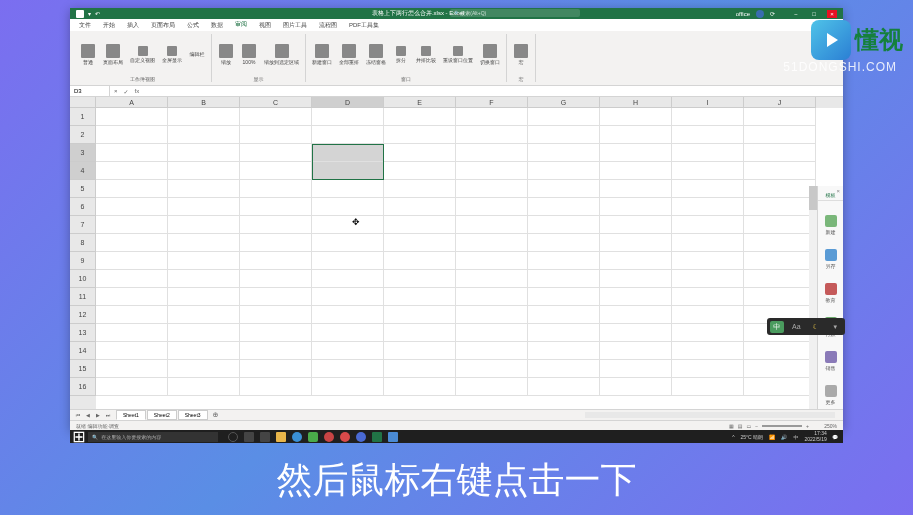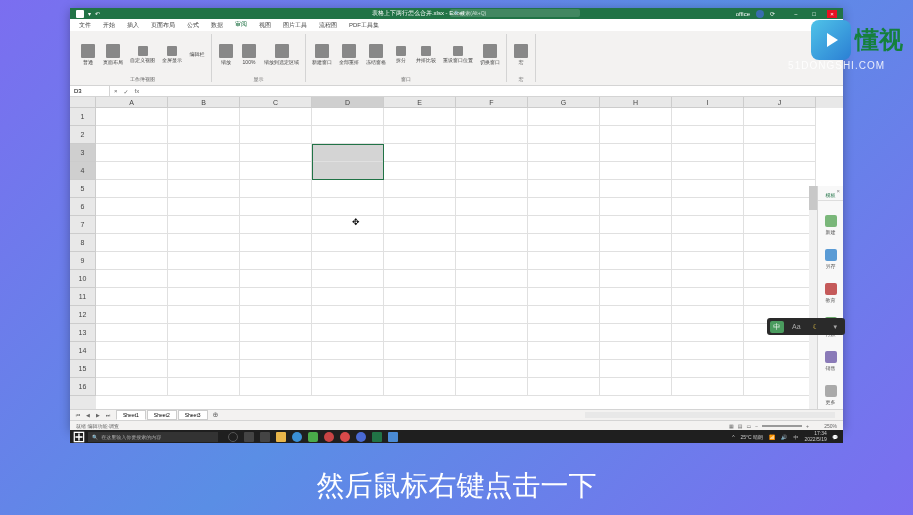--- a/index.html
+++ b/index.html
@@ -64,22 +64,22 @@
     .taskbar { position: absolute; left: 70px; bottom: 72px; width: 773px; height: 13px; background: #1f1f1f; display: flex; align-items: center; padding: 0 4px; }
     .task-start { width: 10px; height: 10px; display: flex; align-items: center; justify-content: center; color: #fff; cursor: pointer; }
     .task-search { width: 130px; height: 10px; background: #333; margin-left: 4px; display: flex; align-items: center; padding: 0 4px; font-size: 5px; color: #aaa; }
     .task-icons { display: flex; gap: 6px; margin-left: 10px; align-items: center; }
     .task-icon { width: 10px; height: 10px; border-radius: 1px; cursor: pointer; }
     .task-tray { margin-left: auto; display: flex; gap: 6px; align-items: center; font-size: 5px; color: #ccc; }
     .tray-time { display: flex; flex-direction: column; align-items: flex-end; line-height: 1.1; }
     .logo-overlay { position: absolute; right: 10px; top: 20px; display: flex; align-items: center; gap: 4px; }
     .logo-icon { width: 40px; height: 40px; background: linear-gradient(135deg, #4fc3e8, #2b7fd4); border-radius: 8px; display: flex; align-items: center; justify-content: center; color: #fff; }
     .logo-text { color: #15803d; font-size: 24px; font-weight: bold; }
-    .logo-sub { position: absolute; right: 28px; top: 60px; color: rgba(255,255,255,0.85); font-size: 10px; letter-spacing: 1px; }
-    .subtitle { position: absolute; bottom: 10px; left: 0; right: 0; text-align: center; color: #fff; font-size: 28px; margin-top: 8px; }
+    .logo-sub { position: absolute; right: 16px; top: 60px; color: rgba(255,255,255,0.85); font-size: 12px; letter-spacing: 1px; }
+    .subtitle { position: absolute; bottom: 10px; left: 0; right: 0; text-align: center; color: #fff; font-size: 36px; margin-top: 8px; }
   </style>
 </head>
 <body>
 
 <div class="excel-window">
   <div class="title-bar">
     <div class="title-left">
       <span style="width:8px;height:8px;background:#fff;border-radius:1px;"></span>
       <span>▾</span>
       <span>↶</span>

